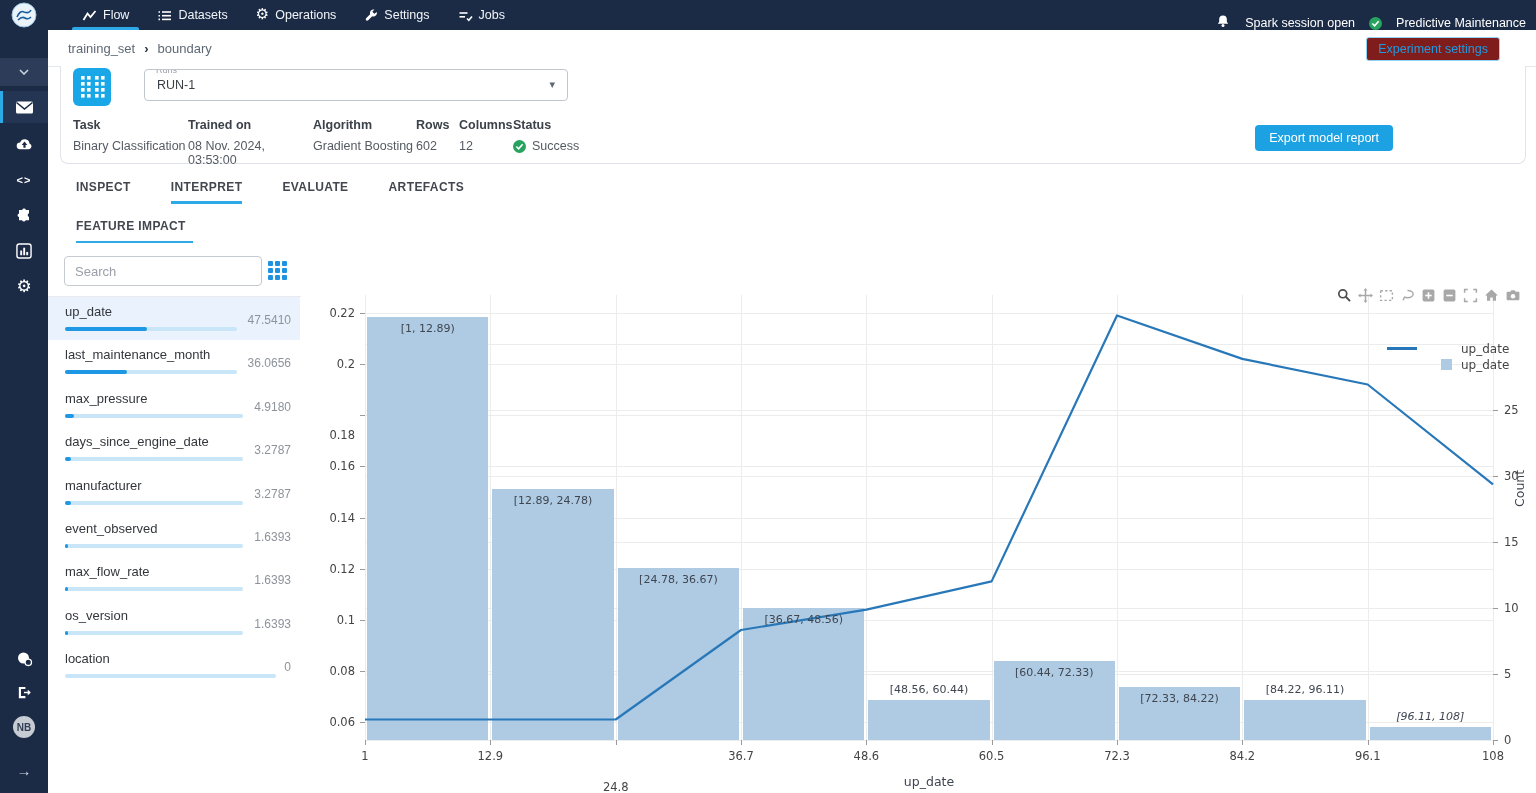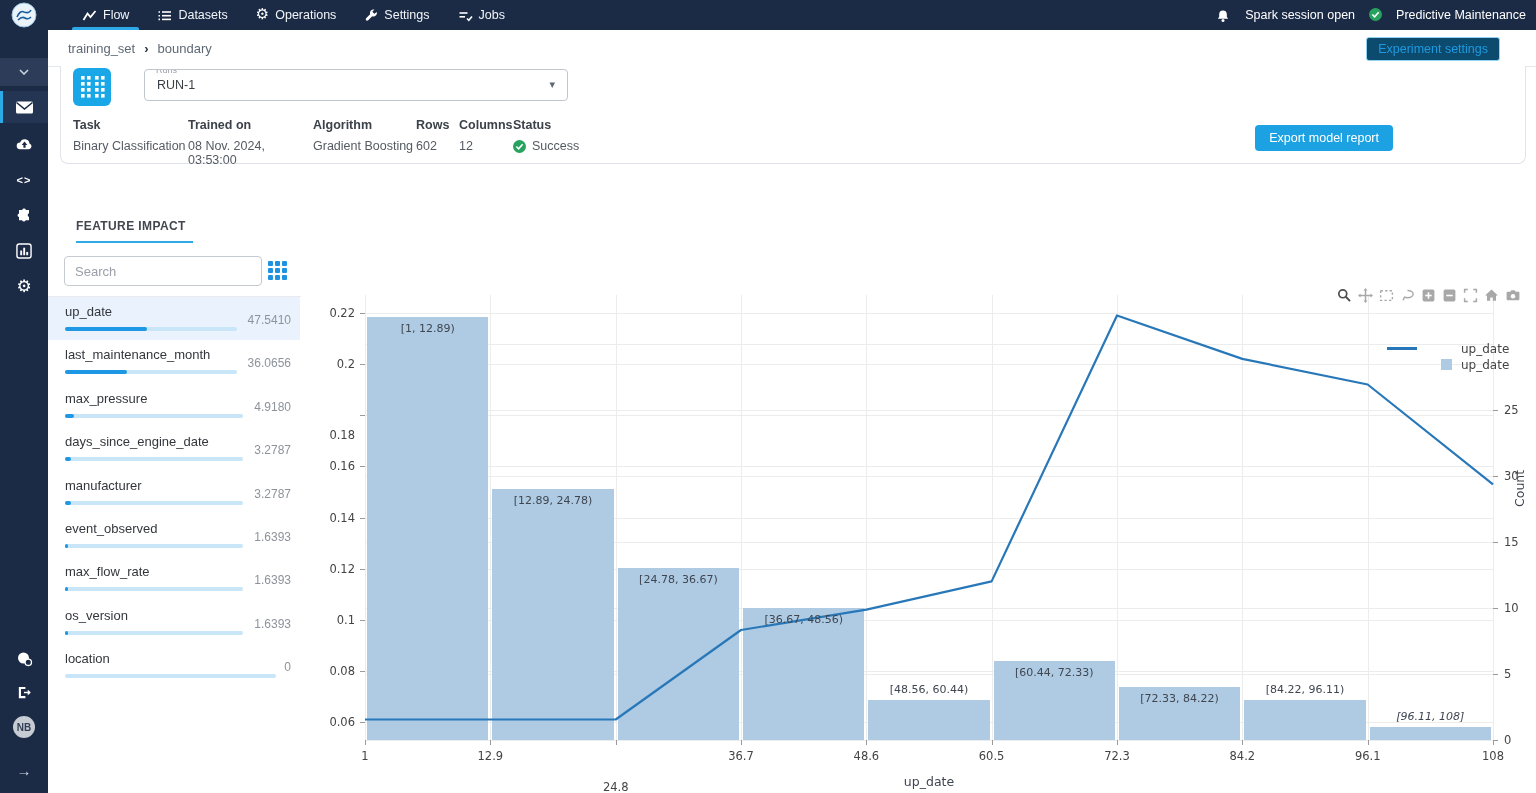--- a/index.html
+++ b/index.html
@@ -7,38 +7,38 @@
        font-family:"Liberation Sans",sans-serif;background:#fff;}
   
   .topnav{position:absolute;left:0;top:0;width:1536px;height:30px;background:#1b2a45;
           display:flex;align-items:center;color:#fff;z-index:30;}
   .logo{position:absolute;left:11px;top:2px;width:26px;height:26px;}
   .navitems{position:absolute;left:68px;top:0;height:30px;display:flex;}
   .navitem{display:flex;align-items:center;gap:6px;padding:0 14px;height:30px;
            font-size:12.5px;color:#f2f5f9;position:relative;cursor:pointer;}
   .navitem.active::after{content:"";position:absolute;left:4px;right:4px;bottom:0;height:3px;
            background:#2da9e8;border-radius:2px 2px 0 0;}
-  .nav-right{position:absolute;right:10px;top:0;height:30px;display:flex;align-items:flex-start;gap:14px;font-size:12.5px;margin-top:8px;}
+  .nav-right{position:absolute;right:10px;top:0;height:30px;display:flex;align-items:flex-end;gap:14px;font-size:12.5px;}
   .checkcircle{width:13px;height:13px;border-radius:50%;background:#27a35f;display:inline-flex;
                align-items:center;justify-content:center;}
   
   .sidebar{position:absolute;left:0;top:30px;width:48px;height:763px;background:#1b2a45;z-index:25;}
   .sb-item{position:absolute;left:0;width:48px;height:32px;display:flex;align-items:center;justify-content:center;cursor:pointer;}
   .sb-item.collapsed{background:#2c3c59;height:28px;}
   .sb-item.active{background:#243553;}
   .sb-item.active::before{content:"";position:absolute;left:0;top:0;bottom:0;width:3px;background:#2da9e8;}
   .avatar{width:22px;height:22px;border-radius:50%;background:#c7cbd3;color:#323f57;font-size:10px;
           font-weight:bold;display:flex;align-items:center;justify-content:center;}
   
   .crumbbar{position:absolute;left:48px;top:30px;width:1488px;height:36px;background:#fff;
             border-bottom:1px solid #e4e7eb;display:flex;align-items:center;}
   .crumb{margin-left:20px;font-size:13px;color:#5f6975;display:flex;align-items:center;gap:9px;}
   .crumb .chev{color:#27313d;font-weight:bold;font-size:13px;}
   .btn-outline{position:absolute;right:36px;top:7px;border:1px solid #8fd3f7;color:#1f9ae0;
-               font-size:12.5px;padding:4px 11px;border-radius:3px;background:#0c4a6e;cursor:pointer;}
+               font-size:12.5px;padding:4px 11px;border-radius:3px;background:#7f1d1d;cursor:pointer;}
   
   .runcard{position:absolute;left:60px;top:66px;width:1464px;height:97px;border:1px solid #e0e3e8;
            border-top:none;border-radius:0 0 8px 8px;background:#fff;}
   .dsicon{position:absolute;left:12px;top:2px;width:38px;height:38px;border-radius:6px;background:#1aa7e8;}
   .rundd{position:absolute;left:83px;top:3px;width:422px;height:30px;border:1px solid #c0c6cd;
          border-radius:4px;background:#fff;cursor:pointer;}
   .rundd .val{position:absolute;left:12px;top:0;line-height:30px;font-size:12.5px;color:#3a3f45;}
   .rundd .clip{position:absolute;left:11px;top:0;height:4px;overflow:hidden;}
   .rundd .clip span{display:block;font-size:9px;color:#9aa0a8;transform:translateY(-5px);}
   .rundd .caret{position:absolute;right:12px;top:0;line-height:28px;font-size:11px;color:#5e6873;}
@@ -305,20 +305,26 @@
                 <polyline points="1.5,5 4,7.5 8.5,2.5" stroke="#fff" stroke-width="1.8" fill="none"></polyline>
               </svg>
     </span>
             <span>Success</span>
           </div>
         </div>
       </div>
     <button class="btn-solid">Export model report</button>
   </div>
 
+  <div class="tabs">
+      <div class="tab">INSPECT</div>
+      <div class="tab active">INTERPRET</div>
+      <div class="tab">EVALUATE</div>
+      <div class="tab">ARTEFACTS</div>
+    </div>
   <div class="subtabs">
       <div class="subtab active">FEATURE IMPACT</div>
       <div class="subtab">TREE SURROGATE</div>
     </div>
 
   <div class="panel">
     <input class="search" type="text" placeholder="Search" style="">
     <div class="gridicon">
       <i></i>
         <i></i>

